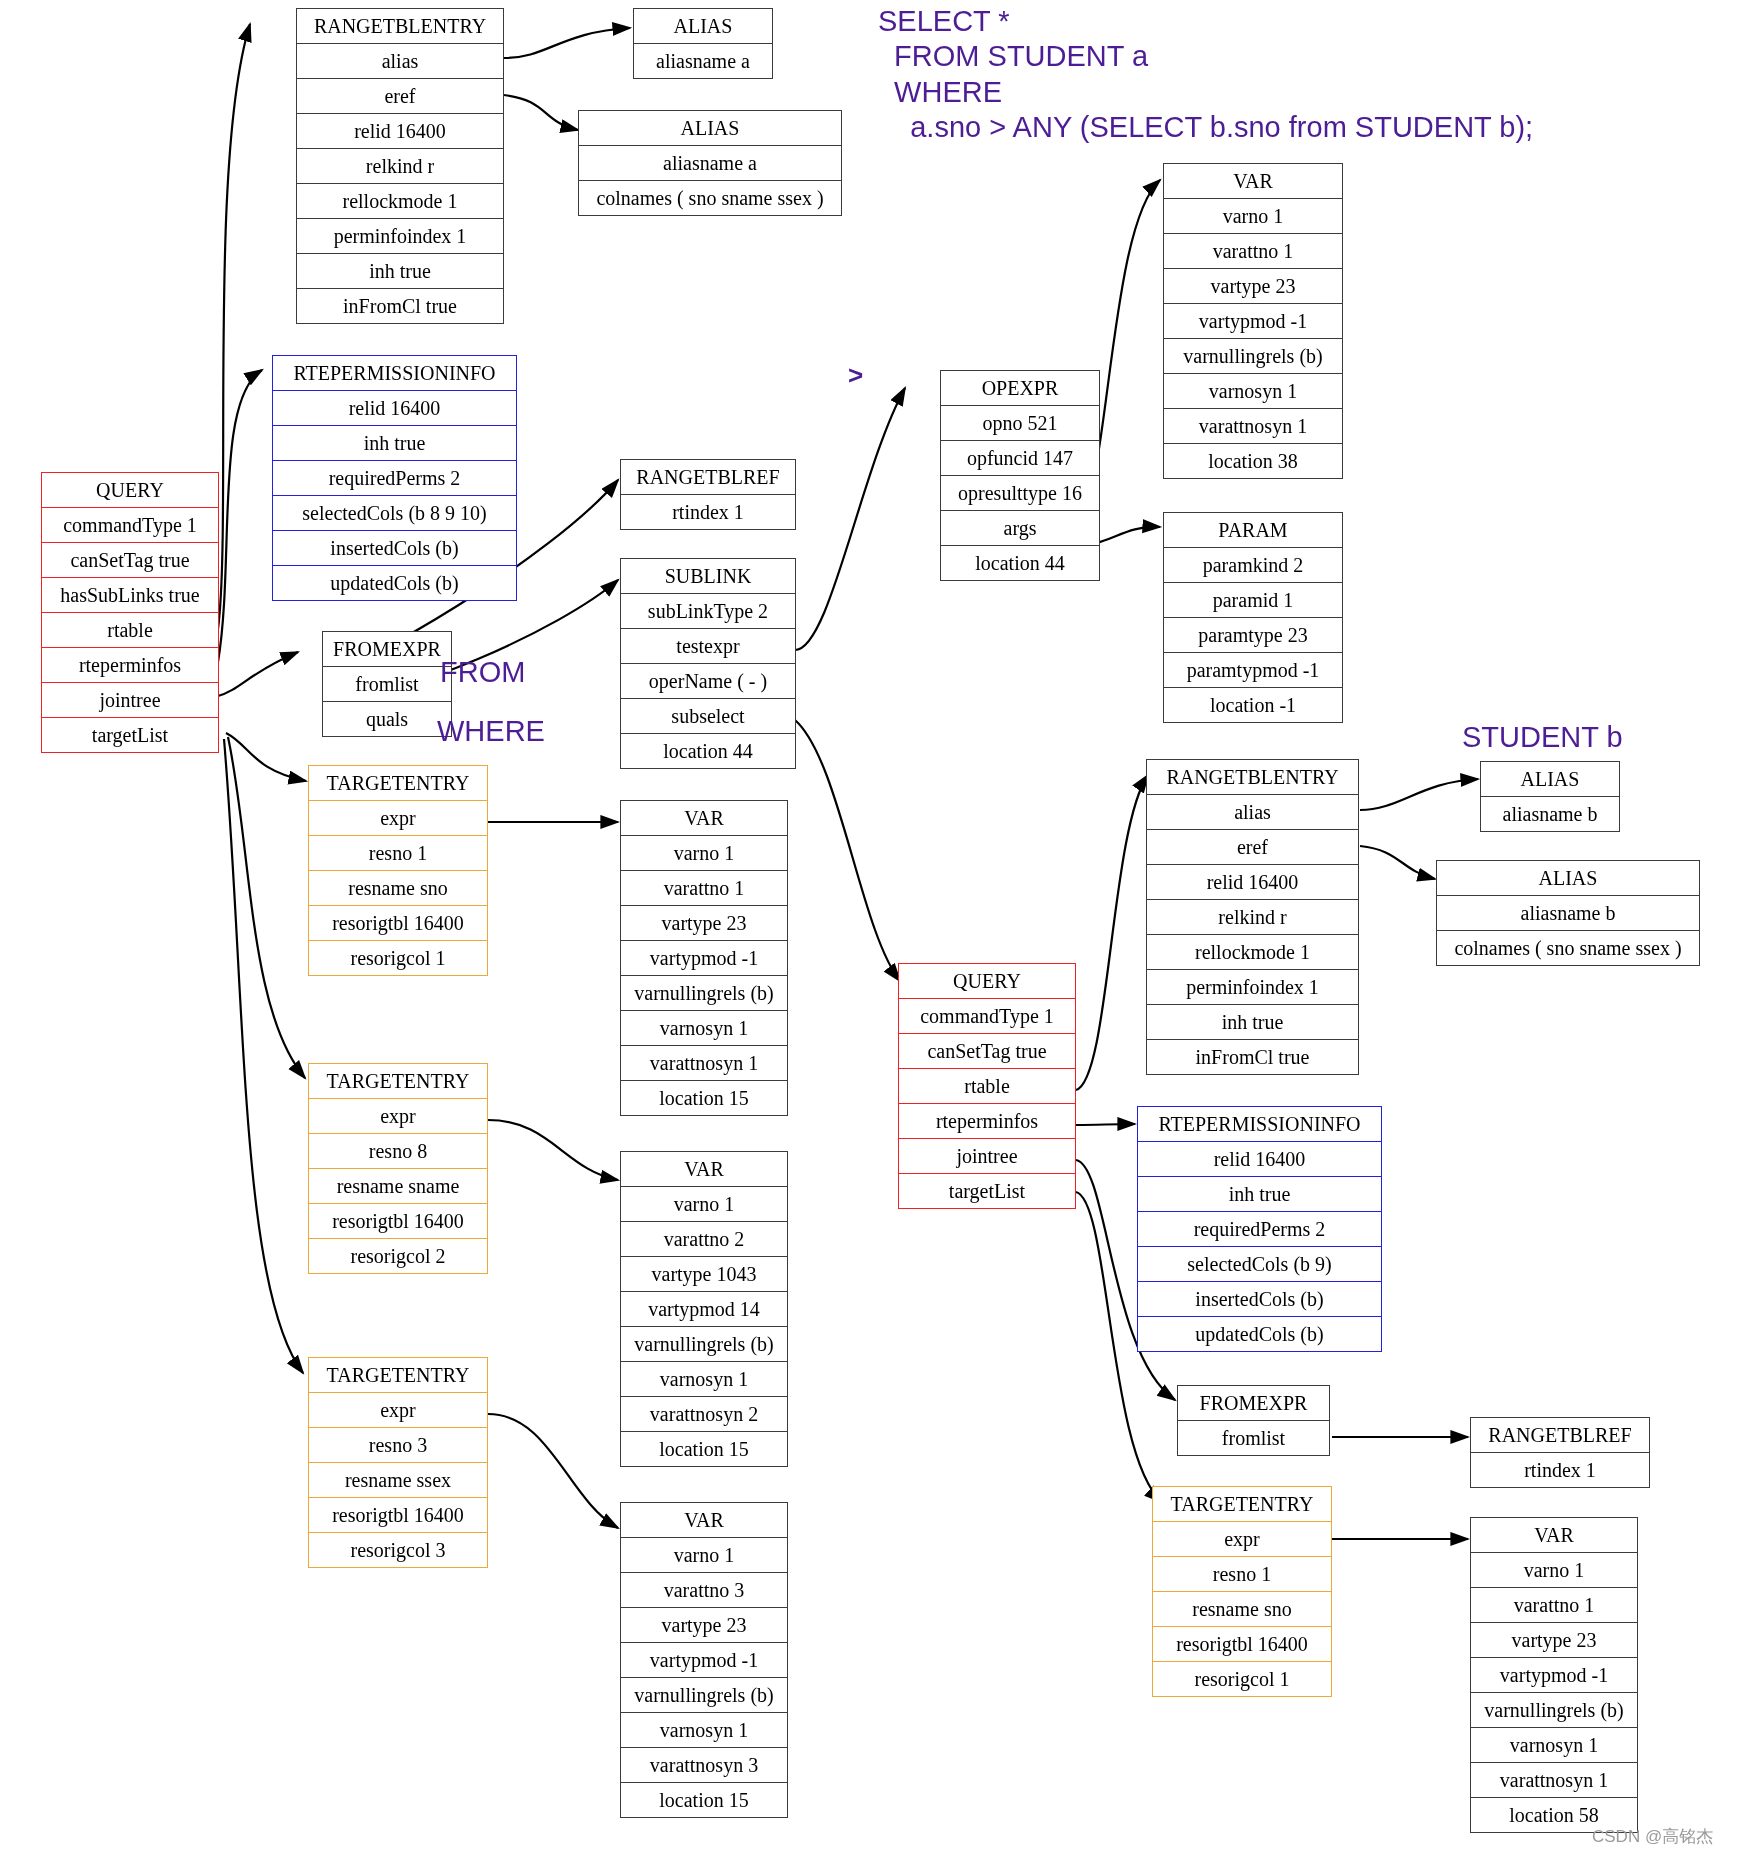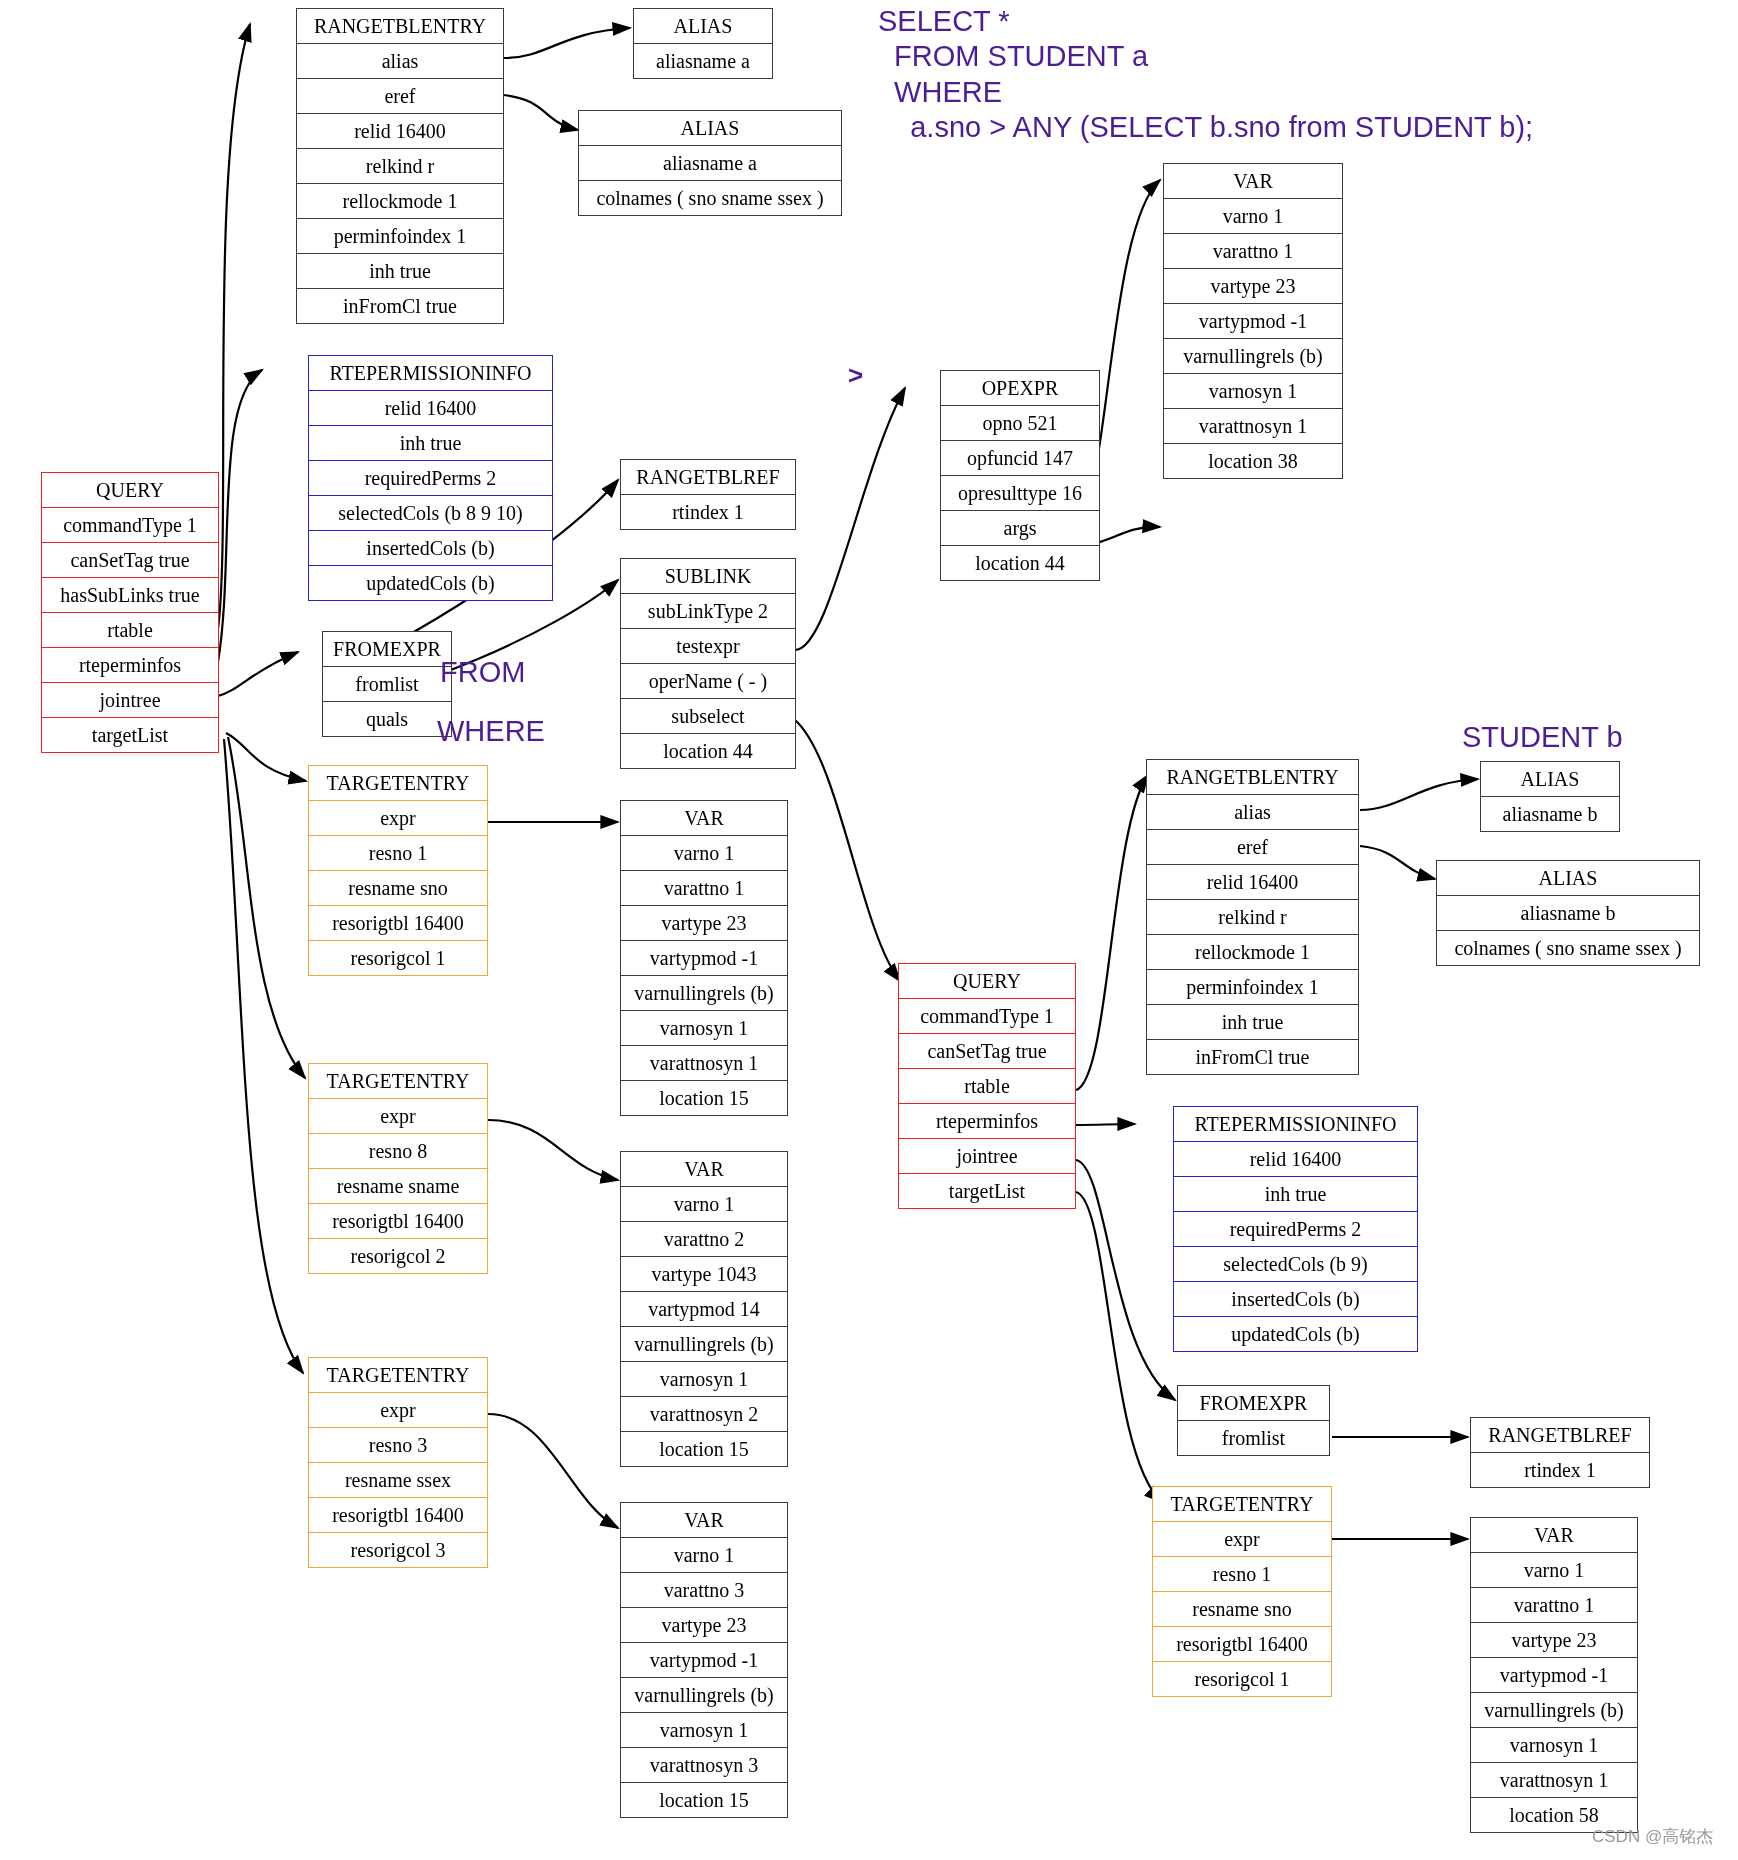--- a/index.html
+++ b/index.html
@@ -5,21 +5,21 @@
   html,body{margin:0;padding:0;background:#fff;}
   body{font-family:"Liberation Serif","DejaVu Serif",serif;}
   #canvas{position:relative;width:1738px;height:1860px;background:#fff;overflow:hidden;}
   svg.edges{position:absolute;left:0;top:0;width:1738px;height:1860px;pointer-events:none;}
   .node{position:absolute;box-sizing:border-box;border:1.5px solid #3b3b3b;background:#fff;}
   .node .cell{box-sizing:border-box;text-align:center;font-size:20px;line-height:1;
     padding:7px 6px;border-bottom:1.5px solid #3b3b3b;white-space:nowrap;color:#000;}
   .node .cell:last-child{border-bottom:none;}
   .node.red{border-color:#ee2222;}
   .node.red .cell{border-bottom-color:#ee2222;}
-  .node.blue{border-color:#2222dd;margin-left:36px;}
+  .node.blue{border-color:#2222dd;}
   .node.blue .cell{border-bottom-color:#2222dd;}
   .node.orange{border-color:#eda73a;}
   .node.orange .cell{border-bottom-color:#eda73a;}
   .note{position:absolute;color:#4c1d95;font-family:"Liberation Sans","DejaVu Sans",sans-serif;
     font-size:29px;line-height:1.22;white-space:pre;}
   .note.op{font-size:26px;font-weight:bold;}
   .watermark{position:absolute;color:#9a9a9a;font-family:"Liberation Sans","DejaVu Sans",sans-serif;
     font-size:17px;white-space:nowrap;}
 </style>
 </head>
@@ -165,20 +165,28 @@
     <div class="cell">varno 1</div>
     <div class="cell">varattno 1</div>
     <div class="cell">vartype 23</div>
     <div class="cell">vartypmod -1</div>
     <div class="cell">varnullingrels (b)</div>
     <div class="cell">varnosyn 1</div>
     <div class="cell">varattnosyn 1</div>
     <div class="cell">location 38</div>
   </div>
 
+  <div class="node" style="left:1163px;top:512px;width:180px;">
+    <div class="cell">PARAM</div>
+    <div class="cell">paramkind 2</div>
+    <div class="cell">paramid 1</div>
+    <div class="cell">paramtype 23</div>
+    <div class="cell">paramtypmod -1</div>
+    <div class="cell">location -1</div>
+  </div>
 
   <div class="node orange" style="left:308px;top:765px;width:180px;">
     <div class="cell">TARGETENTRY</div>
     <div class="cell">expr</div>
     <div class="cell">resno 1</div>
     <div class="cell">resname sno</div>
     <div class="cell">resorigtbl 16400</div>
     <div class="cell">resorigcol 1</div>
   </div>
 

